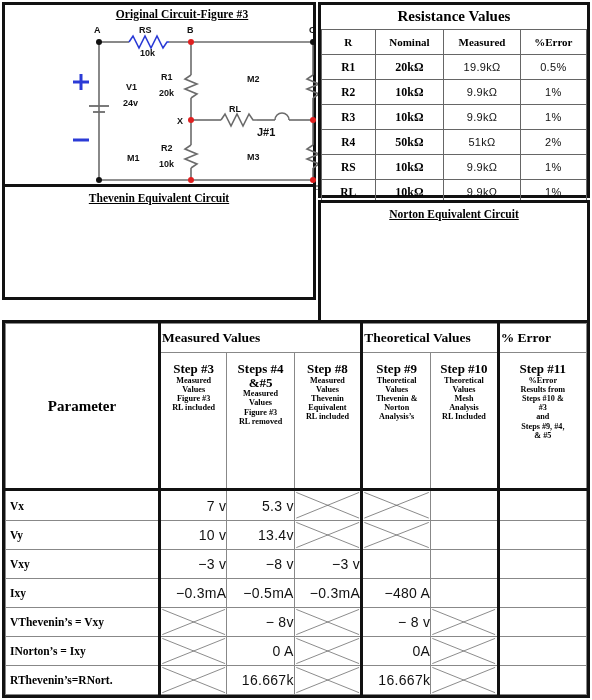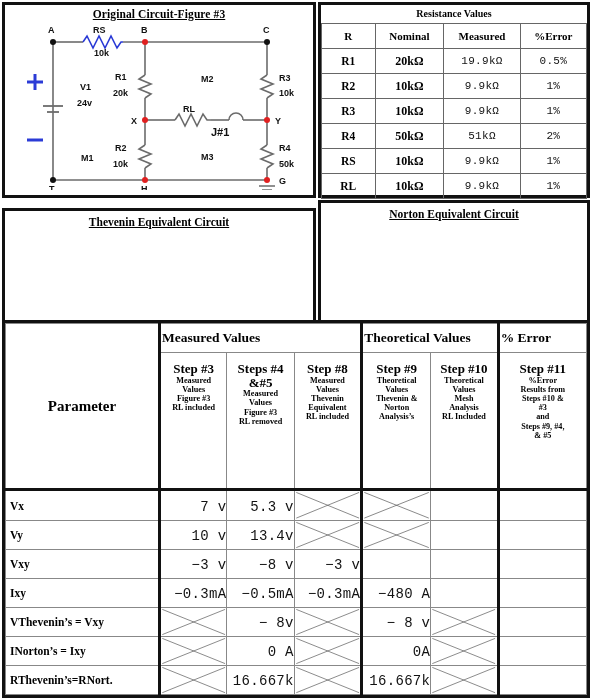--- a/index.html
+++ b/index.html
@@ -3,41 +3,41 @@
 <meta charset="utf-8">
 <style>
   html,body{margin:0;padding:0;background:#fff;}
   body{width:592px;height:700px;font-family:"Liberation Serif",serif;color:#000;overflow:hidden;}
   .page{position:relative;width:592px;height:700px;box-sizing:border-box;}
 
   
   .blk{position:absolute;box-sizing:border-box;border:3px solid #111;background:#fff;}
 
   
-  #circuit-panel{left:2px;top:2px;width:314px;height:196px;}
+  #circuit-panel{left:2px;top:2px;width:314px;height:196px;padding-left:46px;}
   .fig-title{text-align:center;font-weight:bold;font-size:11.5px;text-decoration:underline;
              margin-top:3px;letter-spacing:.1px;font-family:"Liberation Serif",serif;}
   .circuit-area{position:relative;width:100%;height:170px;}
   .circuit-area svg{position:absolute;left:0;top:0;}
 
   
   #res-panel{left:318px;top:2px;width:272px;height:196px;}
   table.res{width:100%;border-collapse:collapse;table-layout:fixed;}
-  table.res caption{font-weight:bold;font-size:10px;padding:3px 0 4px;
+  table.res caption{font-weight:bold;font-size:15px;padding:3px 0 4px;
                     font-family:"Liberation Serif",serif;}
   table.res th,table.res td{border:1px solid #666;text-align:center;vertical-align:middle;
                             height:22px;font-size:11px;}
   table.res th{font-weight:bold;}
   table.res td.lbl{font-weight:bold;font-size:11.5px;}
   table.res td.nom{font-weight:bold;font-size:12px;}
-  .hand{font-family:Liberation Mono, monospace;font-size:14px;color:#111;
+  .hand{font-family:Liberation Sans, sans-serif;font-size:14px;color:#111;
         letter-spacing:.3px;}
 
   
-  #thev-panel{left:2px;top:208px;width:314px;height:116px;}
+  #thev-panel{left:2px;top:184px;width:314px;height:116px;}
   #nort-panel{left:318px;top:200px;width:272px;height:146px;}
   .eq-title{text-align:center;font-weight:bold;font-size:11.5px;text-decoration:underline;
             margin-top:5px;}
 
   
   #main-panel{left:2px;top:320px;width:588px;height:378px;}
   table.main{width:100%;height:100%;border-collapse:collapse;table-layout:fixed;}
   table.main td,table.main th{border:1px solid #888;box-sizing:border-box;}
   .vthick-r{border-right:3px solid #111 !important;}
   .hthick-b{border-bottom:3px solid #111 !important;}

